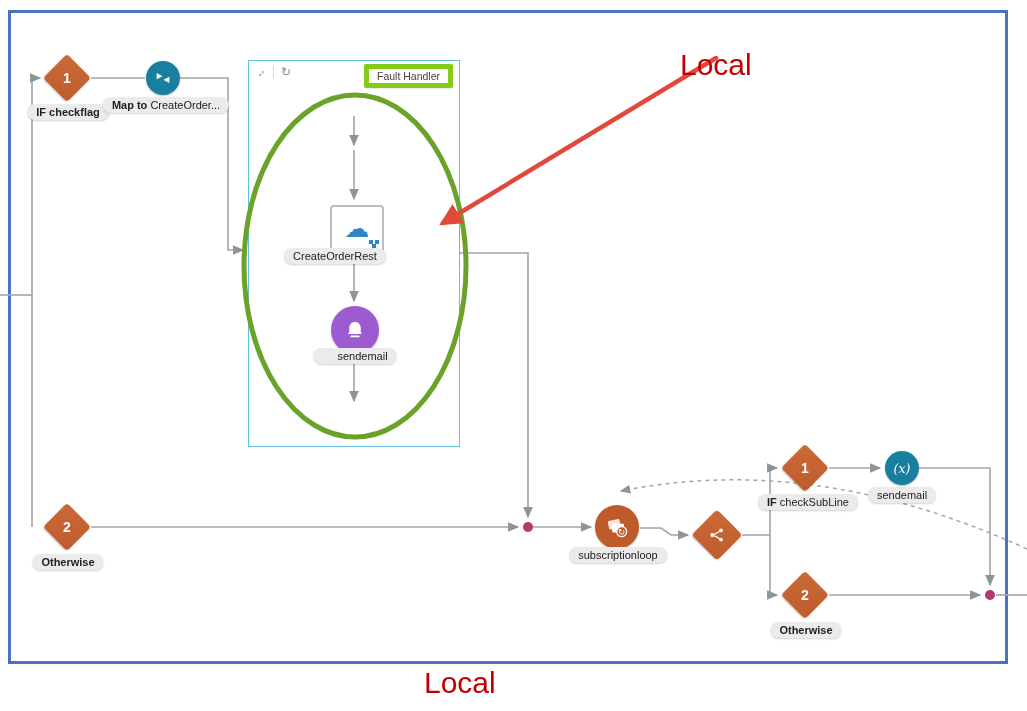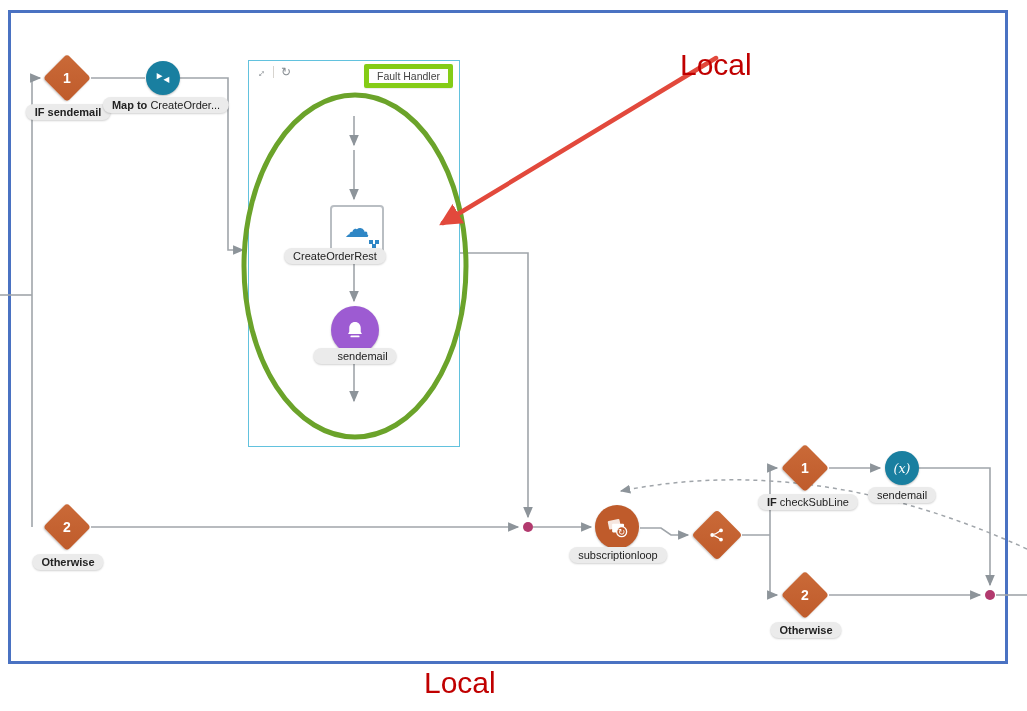--- a/index.html
+++ b/index.html
@@ -97,21 +97,21 @@
       <span class="tool-ic diag">↔</span>
       <span class="tool-div"></span>
       <span class="tool-ic">↻</span>
       <span class="fault-btn">Fault Handler</span>
     </div>
   </div>
 
   <div class="node diamond" style="left:50px;top:61px;">
     <span class="num">1</span>
   </div>
-  <div class="pill" style="left:68px;top:104px;"><span class="b">IF sendemail</span></div>
+  <div class="pill" style="left:68px;top:104px;"><span class="b">IF checkflag</span></div>
 
   <div class="node circle c-teal" style="left:146px;top:61px;width:34px;height:34px;">
     <svg width="18" height="18" viewBox="0 0 20 20">
       <polygon points="3,4.5 9.5,8 3,11.5" fill="#fff"></polygon>
       <polygon points="17,8.5 10.5,12 17,15.5" fill="#fff"></polygon>
     </svg>
   </div>
   <div class="pill" style="left:166px;top:97px;"><span class="b">Map to</span><span> CreateOrder...</span></div>
 
   <div class="node box" style="left:330px;top:205px;width:50px;height:46px;">

